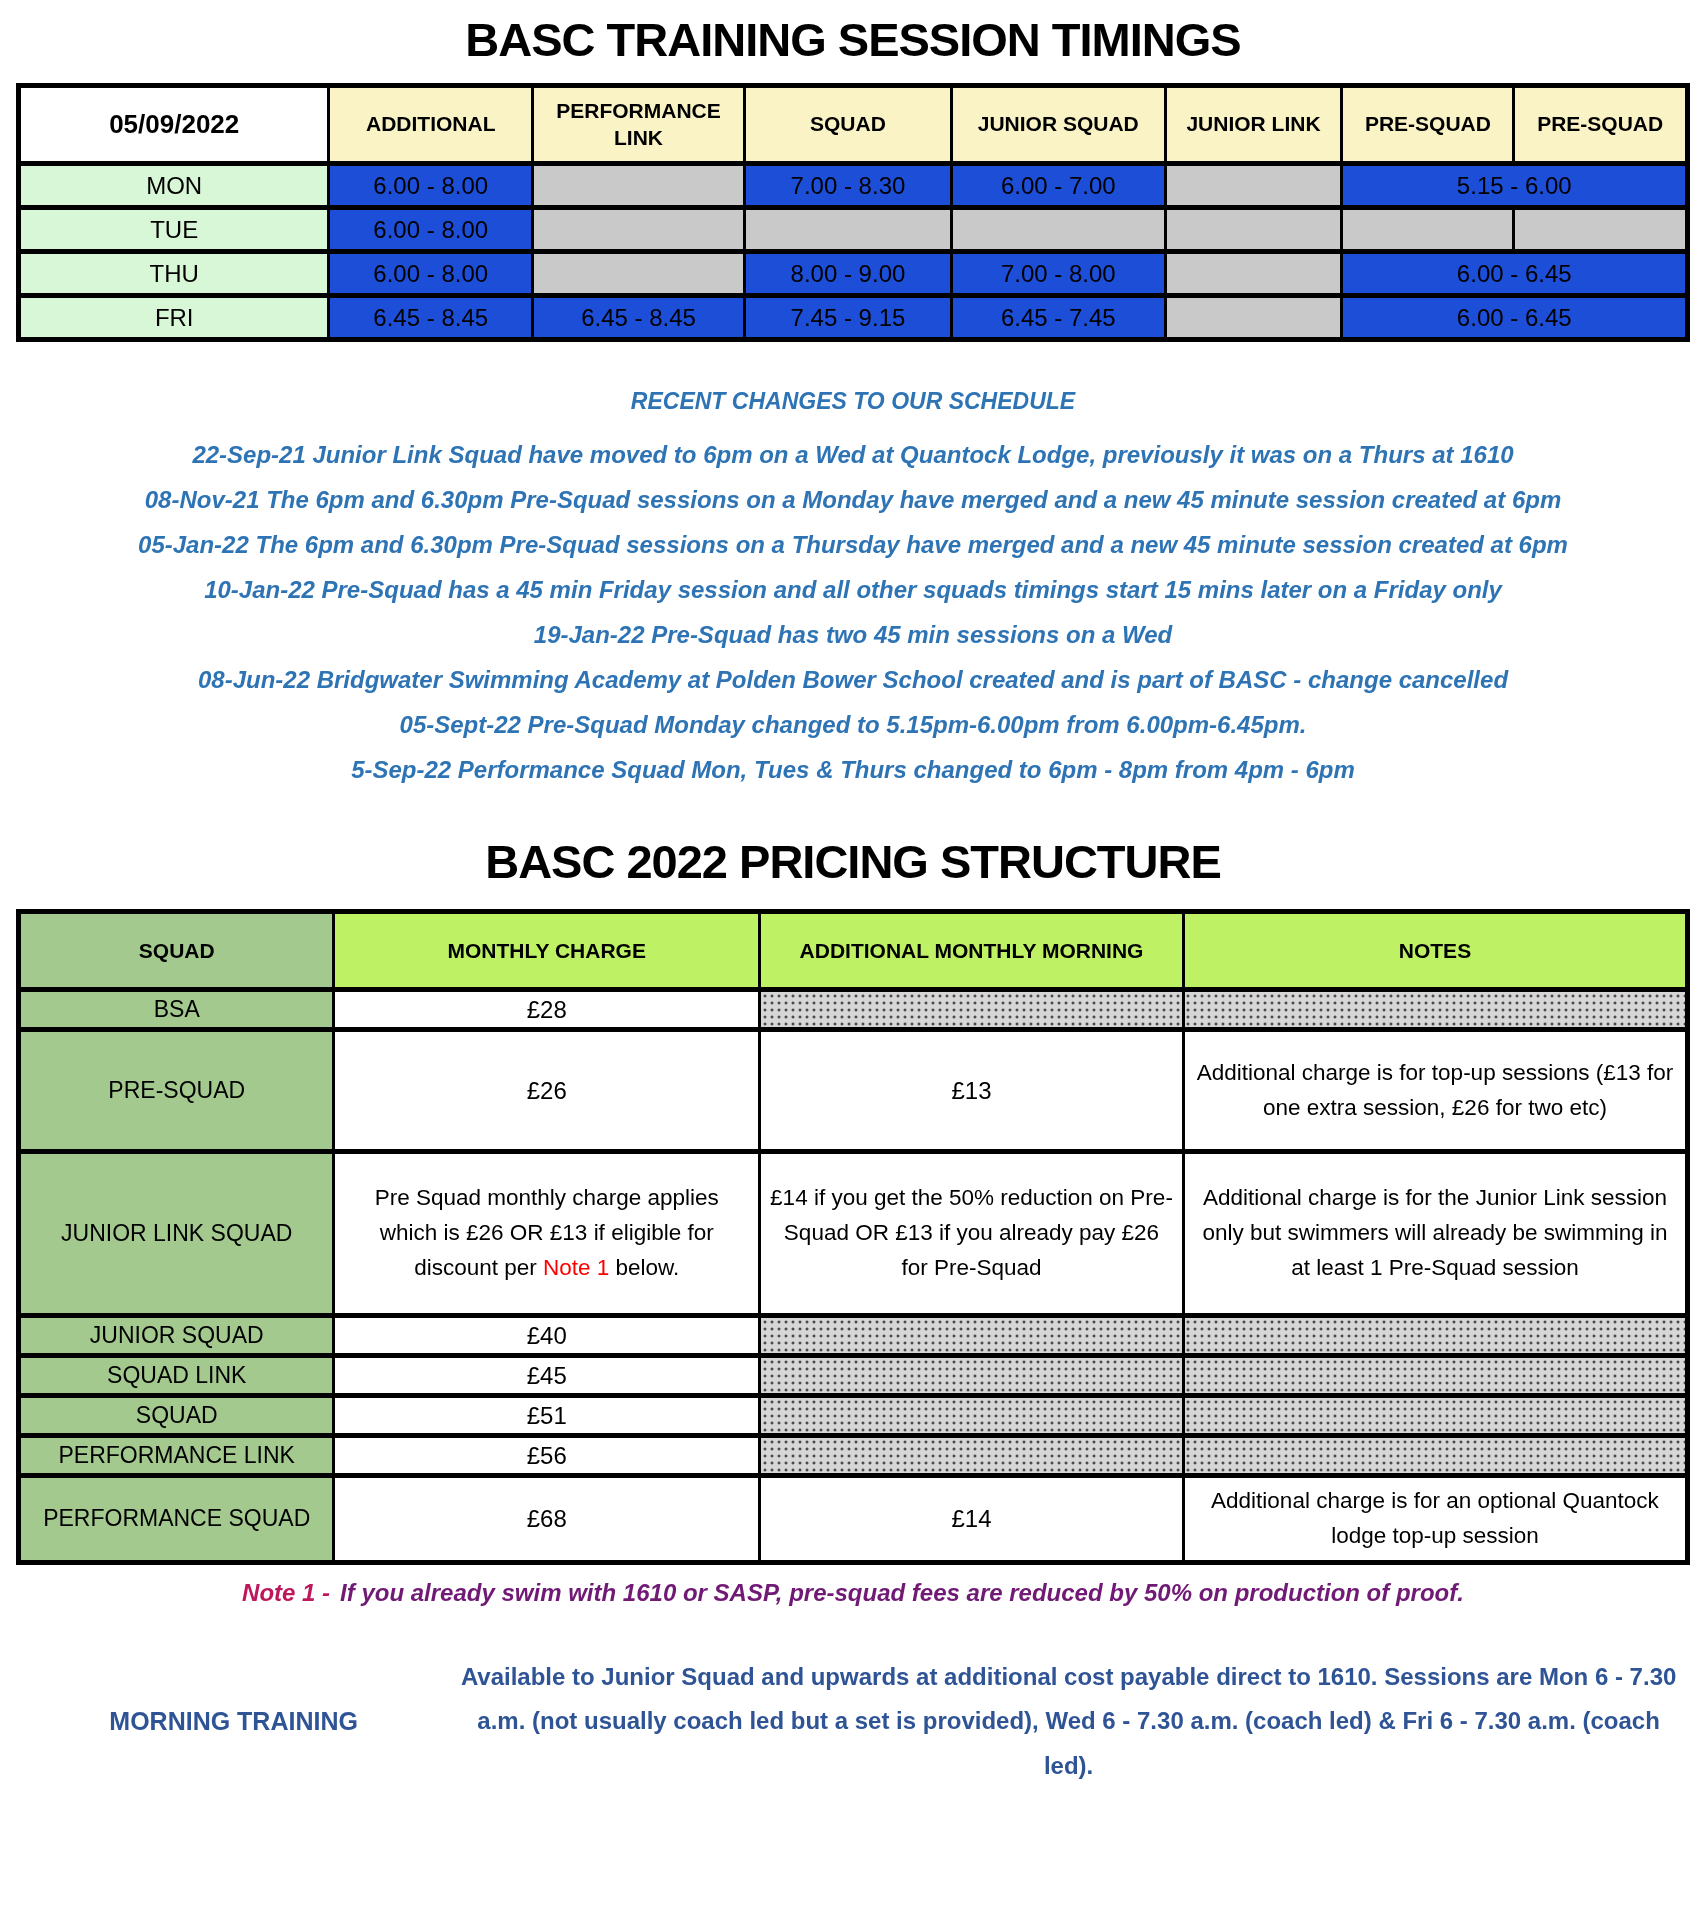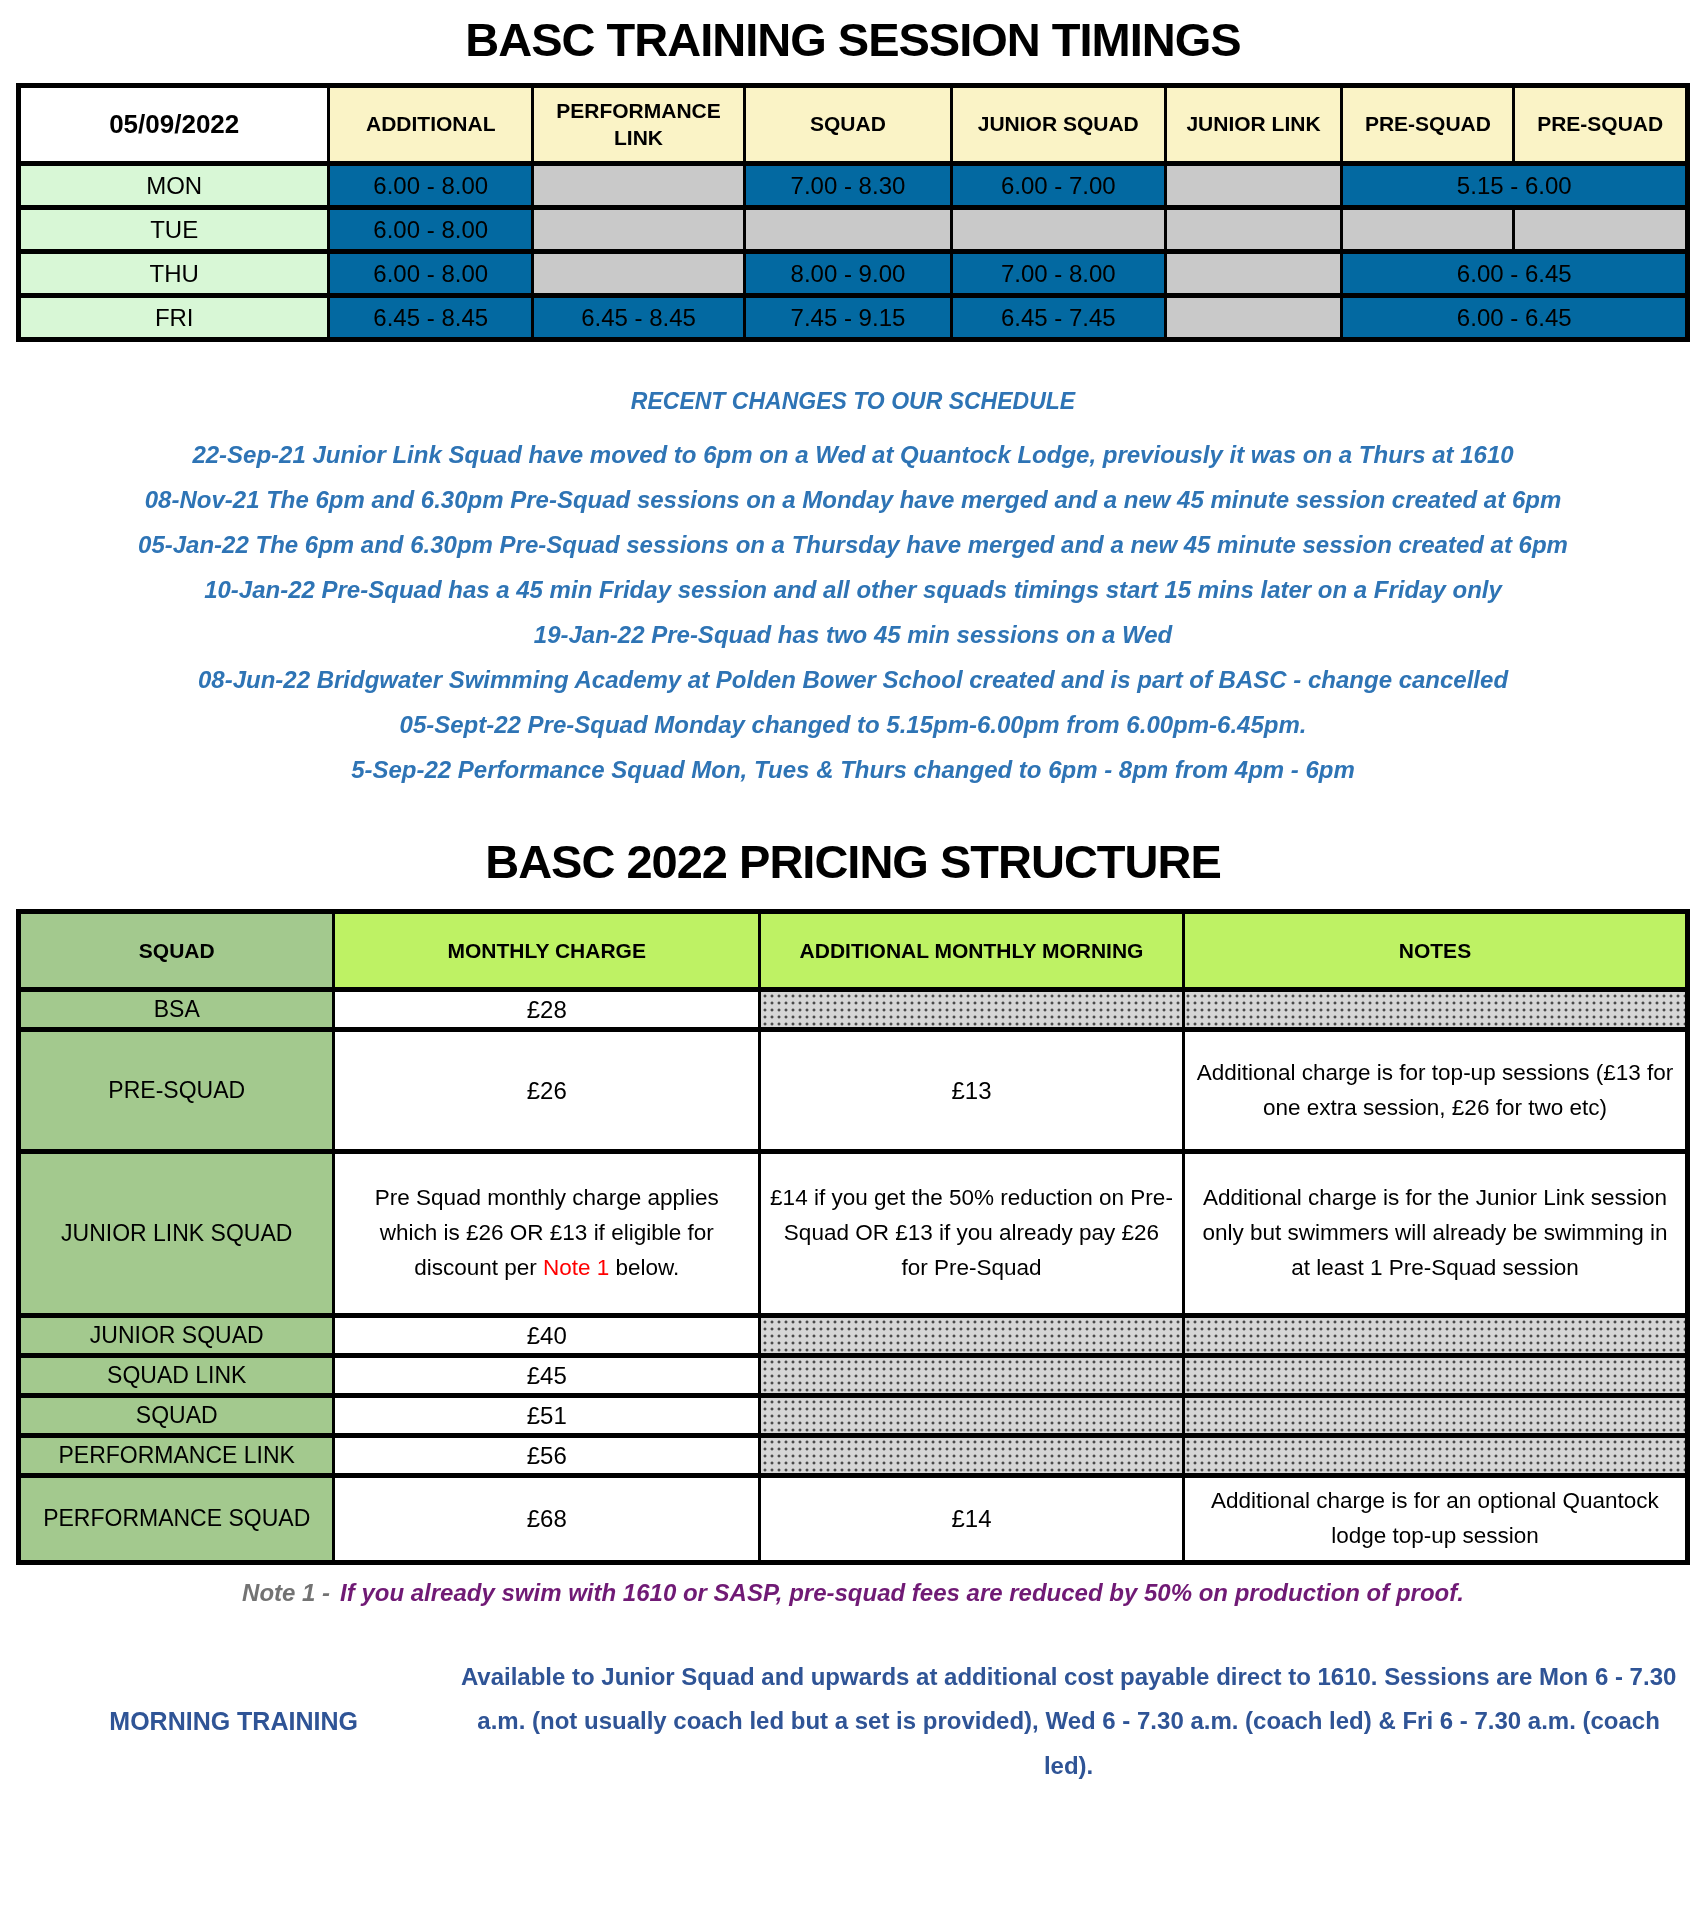--- a/index.html
+++ b/index.html
@@ -40,21 +40,21 @@
 
   
   .timing th {
     background: #FAF3C6;
     font-size: 21px;
     font-weight: bold;
     height: 78px;
     line-height: 1.25;
   }
   .timing th.date-cell { background: #ffffff; font-size: 26px; }
-  .timing td { font-size: 24px; height: 44px; background: #0369a1; }
+  .timing td { font-size: 24px; height: 44px; background: #1d4ed8; }
   .timing td.day { background: #D8F7D6; }
   .timing td.gray { background: #C9C9C9; }
 
   
   .changes {
     margin-top: 46px;
     text-align: center;
     color: #2E74B5;
     font-style: italic;
   }
@@ -106,21 +106,21 @@
   .red-note { color: #FF0000; }
 
   
   .note1 {
     margin-top: 14px;
     text-align: center;
     font-style: italic;
     font-weight: 600;
     font-size: 24px;
   }
-  .note1 .label { color: #737373; margin-right: 10px; }
+  .note1 .label { color: #be185d; margin-right: 10px; }
   .note1 .text { color: #701a75; margin-top: 16px; }
 
   
   .morning {
     margin-top: 48px;
     display: flex;
     align-items: center;
     color: #2F5496;
   }
   .morning .label {

